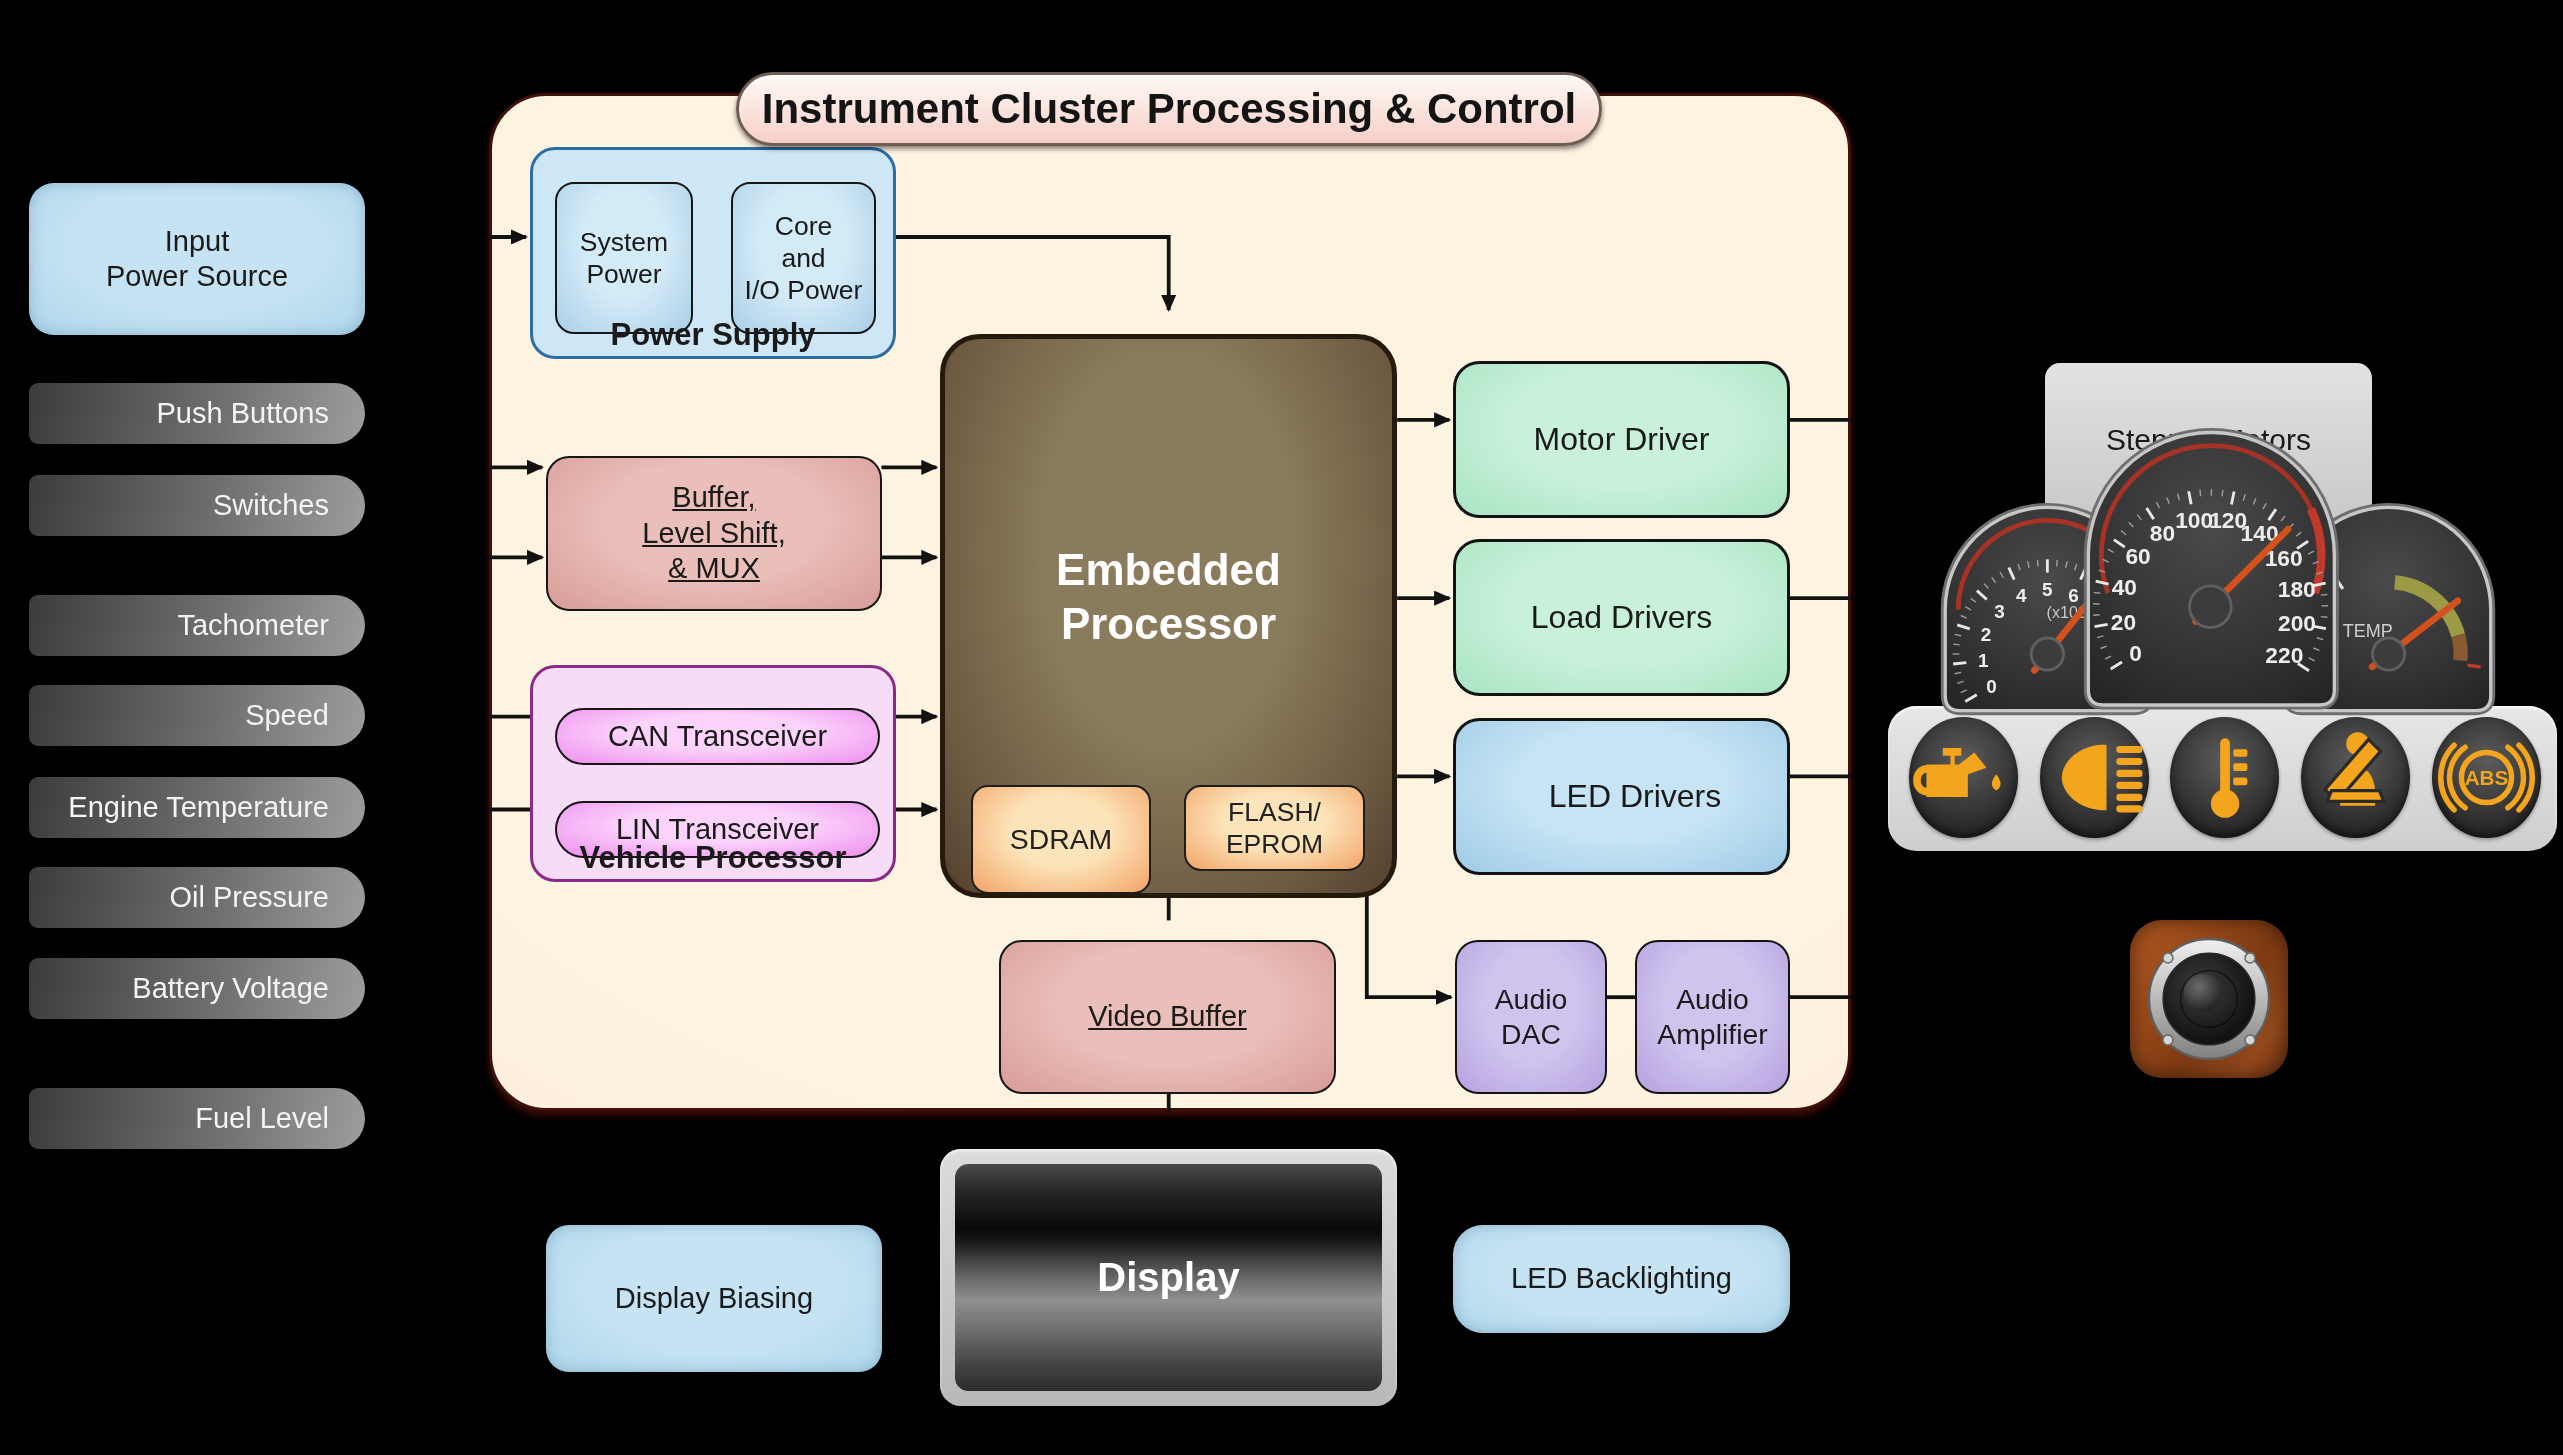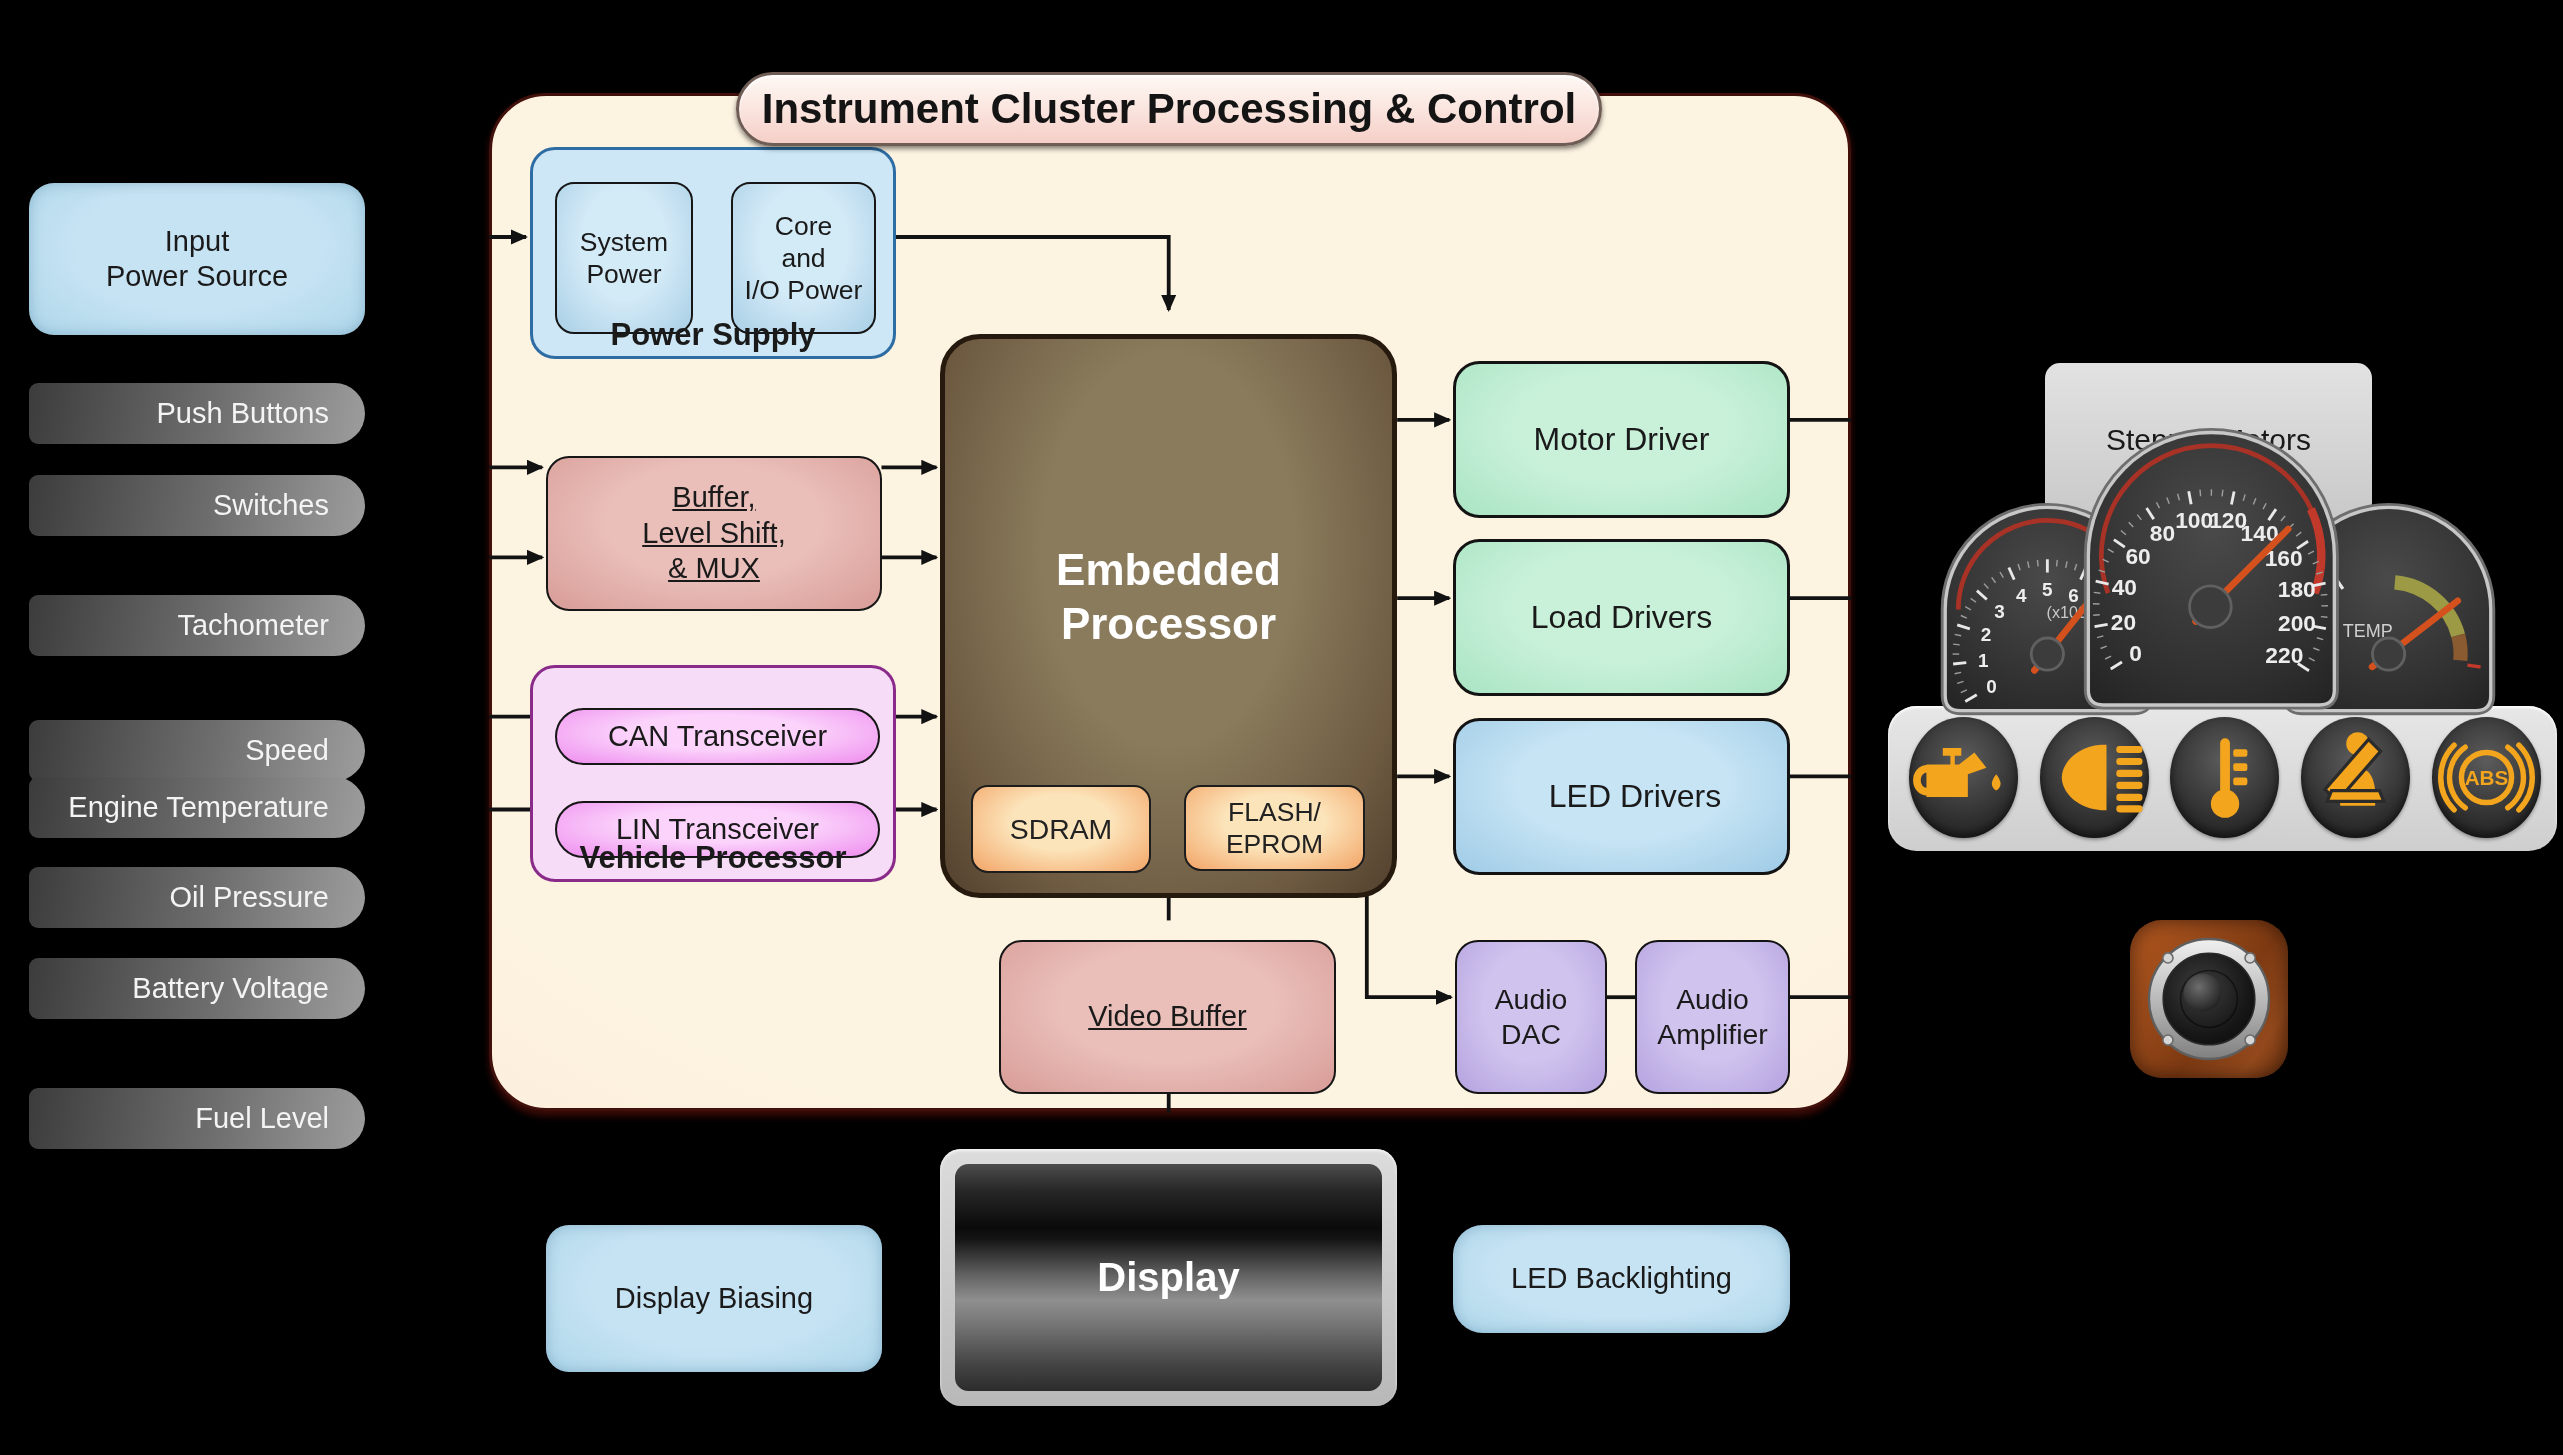--- a/index.html
+++ b/index.html
@@ -106,21 +106,21 @@
 </div>
 <div class="abs gray-pill" style="left:29px;top:383px;width:336px;height:61px;">
     <span>Push Buttons</span>
   </div>
 <div class="abs gray-pill" style="left:29px;top:475px;width:336px;height:61px;">
     <span>Switches</span>
   </div>
 <div class="abs gray-pill" style="left:29px;top:595px;width:336px;height:61px;">
     <span>Tachometer</span>
   </div>
-<div class="abs gray-pill" style="left:29px;top:720px;width:336px;height:61px;">
+<div class="abs gray-pill" style="left:29px;top:685px;width:336px;height:61px;">
     <span>Speed</span>
   </div>
 <div class="abs gray-pill" style="left:29px;top:777px;width:336px;height:61px;">
     <span>Engine Temperature</span>
   </div>
 <div class="abs gray-pill" style="left:29px;top:867px;width:336px;height:61px;">
     <span>Oil Pressure</span>
   </div>
 <div class="abs gray-pill" style="left:29px;top:958px;width:336px;height:61px;">
     <span>Battery Voltage</span>
@@ -152,21 +152,21 @@
 </div>
 <div class="abs box magenta-pill" style="left:555px;top:781px;width:325px;height:57px;">
   <span>LIN Transceiver</span>
 </div>
 <div class="abs grp-label" style="left:530px;top:840px;width:366px;">Vehicle Processor</div>
 
 <div class="abs box cpu" style="left:940px;top:314px;width:457px;height:564px;">
   <div>Embedded</div>
   <div>Processor</div>
 </div>
-<div class="abs box mem" style="left:971px;top:765px;width:180px;height:88px;">
+<div class="abs box mem" style="left:971px;top:765px;width:180px;height:109px;">
   <span>SDRAM</span>
 </div>
 <div class="abs box mem" style="left:1184px;top:765px;width:181px;height:86px;font-size:26.5px;">
   <div>FLASH/</div>
   <div>EPROM</div>
 </div>
 
 <div class="abs box green" style="left:1453px;top:341px;width:337px;height:157px;">
     <span>Motor Driver</span>
   </div>

